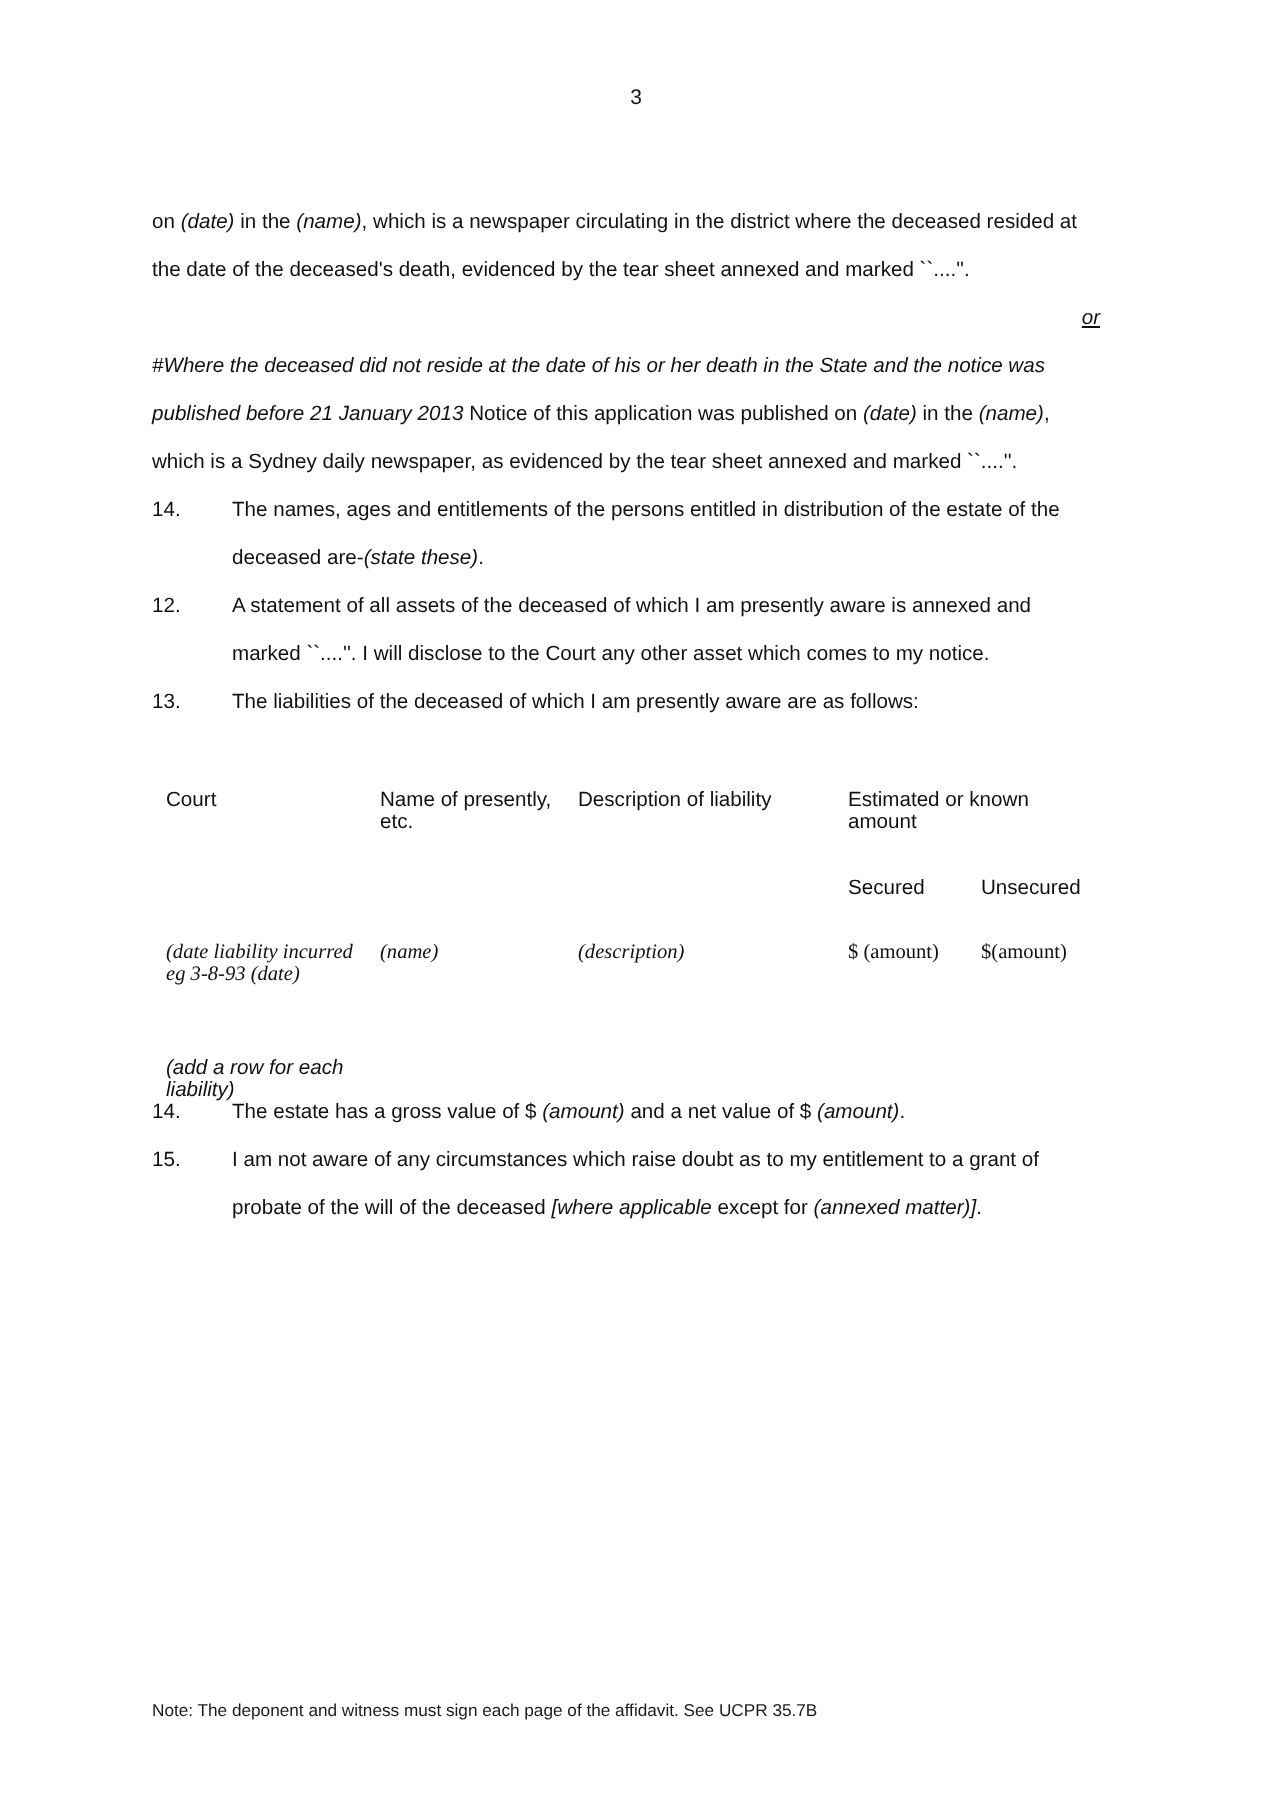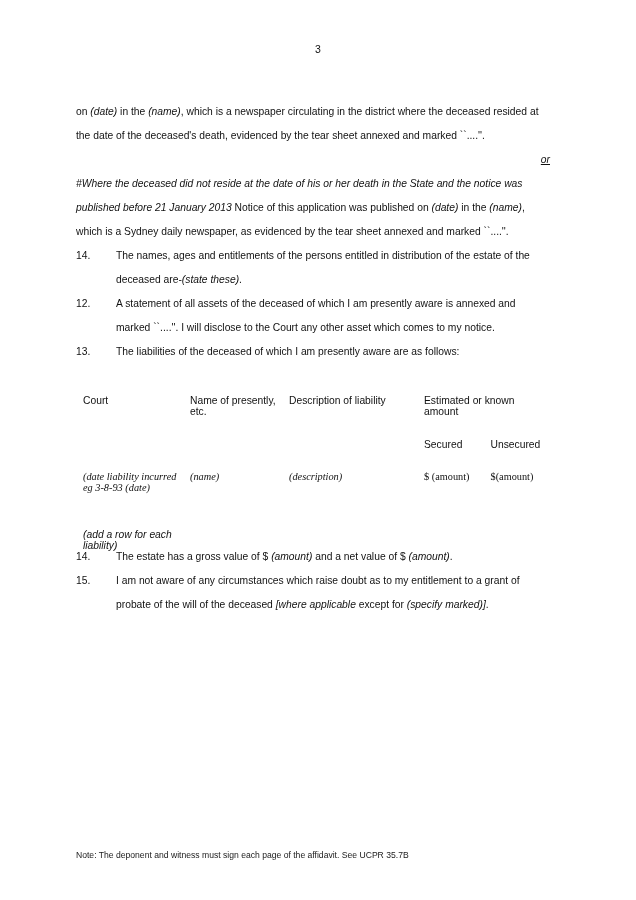--- a/index.html
+++ b/index.html
@@ -196,19 +196,19 @@
   </div>
 
   <div class="content" style="top:545px;">
     <div class="item">
       <span class="item-num">14.</span>
       <span class="item-body"><span>The estate has a gross value of $ </span><i>(amount)</i><span> and a net value of $ </span><i>(amount)</i><span>.</span></span>
     </div>
 
     <div class="item">
       <span class="item-num">15.</span>
-      <span class="item-body"><span>I am not aware of any circumstances which raise doubt as to my entitlement to a grant of probate of the will of the deceased </span><i>[where applicable</i><span> except for </span><i>(specify marked)]</i><span>.</span></span>
+      <span class="item-body"><span>I am not aware of any circumstances which raise doubt as to my entitlement to a grant of probate of the will of the deceased </span><i>[where applicable</i><span> except for </span><i>(annexed matter)]</i><span>.</span></span>
     </div>
   </div>
 
   <div class="footer-note">Note: The deponent and witness must sign each page of the affidavit. See UCPR 35.7B</div>
 
 </div>
 
 </body></html>

